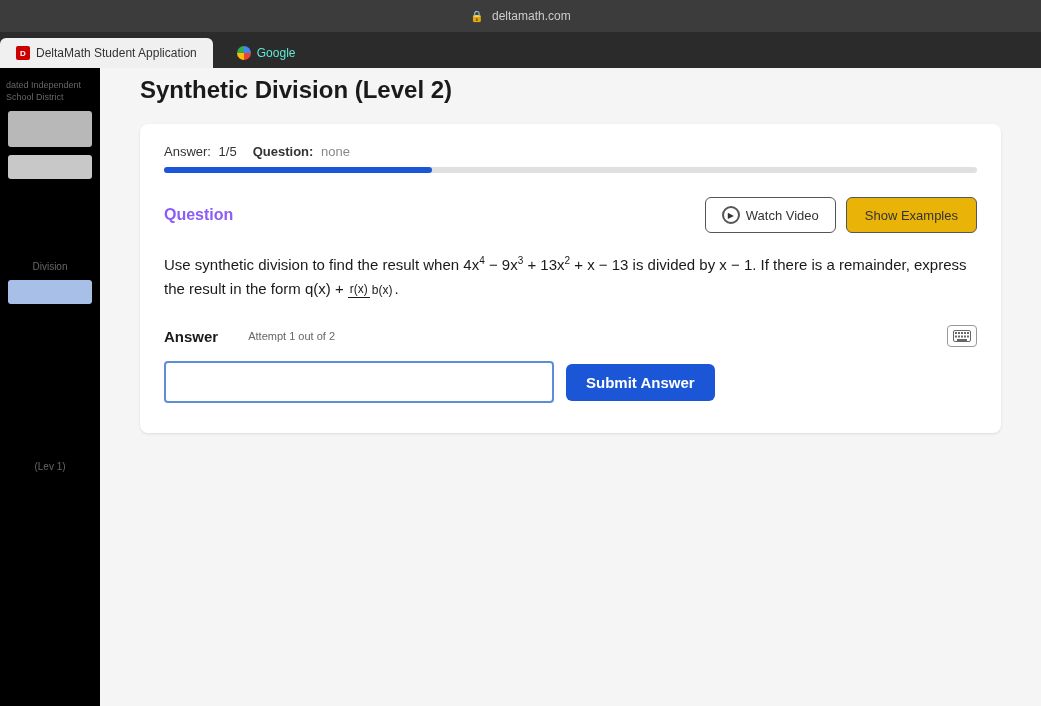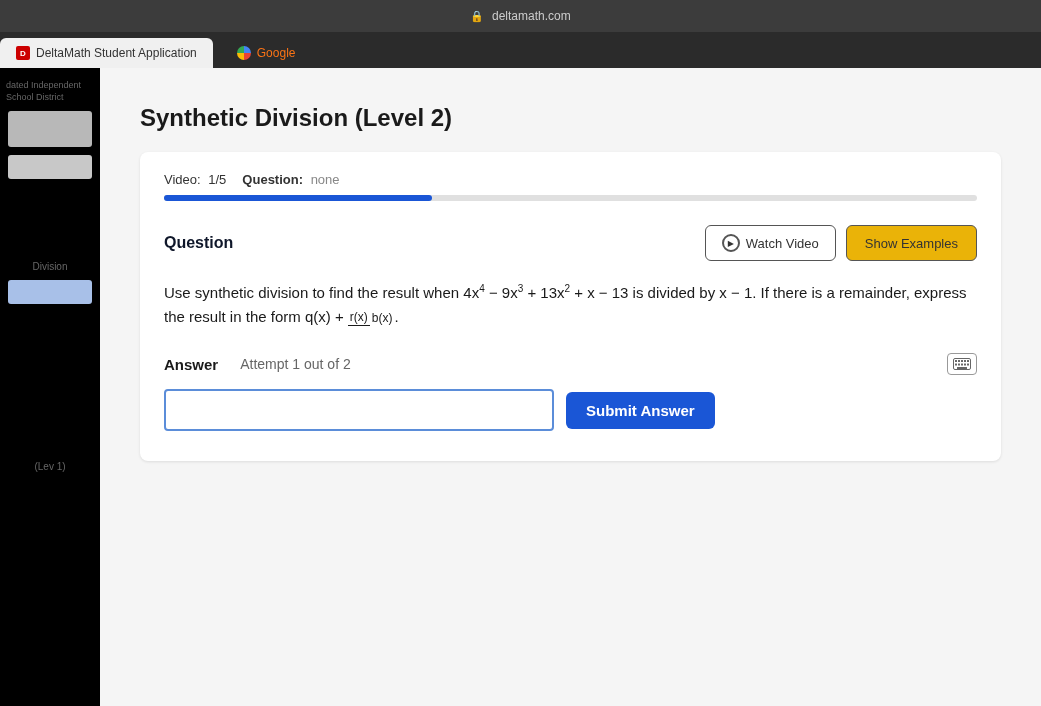--- a/index.html
+++ b/index.html
@@ -55,21 +55,21 @@
       display: flex;
       align-items: center;
       justify-content: center;
       color: white;
       font-size: 8px;
       font-weight: bold;
       flex-shrink: 0;
     }
     .tab-google {
       background: transparent;
-      color: #f97316;
+      color: #5eead4;
       margin-left: 8px;
     }
     .tab-google .g-icon {
       width: 14px;
       height: 14px;
       border-radius: 50%;
       background: conic-gradient(#4285f4 0deg 90deg, #ea4335 90deg 180deg, #fbbc05 180deg 270deg, #34a853 270deg 360deg);
       flex-shrink: 0;
     }
 
@@ -106,21 +106,21 @@
       color: #666;
       padding: 4px 1px;
       text-align: center;
     }
 
     
     .content {
       flex: 1;
       background: #f5f5f5;
       overflow-y: auto;
-      padding: 36px 40px;
+      padding: 8px 40px;
     }
 
     .page-title {
       font-size: 24px;
       font-weight: bold;
       color: #1a1a1a;
       margin-bottom: 20px;
     }
 
     .score-card {
@@ -162,21 +162,21 @@
 
     .question-header {
       display: flex;
       align-items: center;
       justify-content: space-between;
       margin-bottom: 20px;
     }
     .question-label {
       font-size: 16px;
       font-weight: bold;
-      color: #0f172a;
+      color: #8b5cf6;
     }
     .header-buttons {
       display: flex;
       gap: 10px;
     }
     .watch-video-btn {
       display: flex;
       align-items: center;
       gap: 6px;
       padding: 8px 16px;
@@ -233,22 +233,23 @@
       align-items: center;
       gap: 22px;
       margin-bottom: 14px;
     }
     .answer-label {
       font-size: 15px;
       font-weight: bold;
       color: #1a1a1a;
     }
     .attempt-label {
-      font-size: 14px;
+      font-size: 11px;
       color: #666;
+      margin-left: 8px;
     }
 
     .keyboard-icon-btn {
       margin-left: auto;
       width: 30px;
       height: 22px;
       border: 1px solid #999;
       border-radius: 4px;
       background: white;
       display: flex;
@@ -317,21 +318,21 @@
   </div>
 
   <div class="content">
 
     <h1 class="page-title">Synthetic Division (Level 2)</h1>
 
     <div class="score-card">
 
       <div class="score-line">
         <span class="score-label">
-          <span>Video:</span>
+          <span>Answer:</span>
           <span style="margin-left:4px;">1/5</span>
         </span>
         <span class="penalty-label">
           <span style="font-weight:600;">Question:</span>
           <span style="margin-left:4px;color:#888;">none</span>
         </span>
       </div>
 
       <div class="progress-bar-container">
         <div class="progress-bar-fill"></div>

